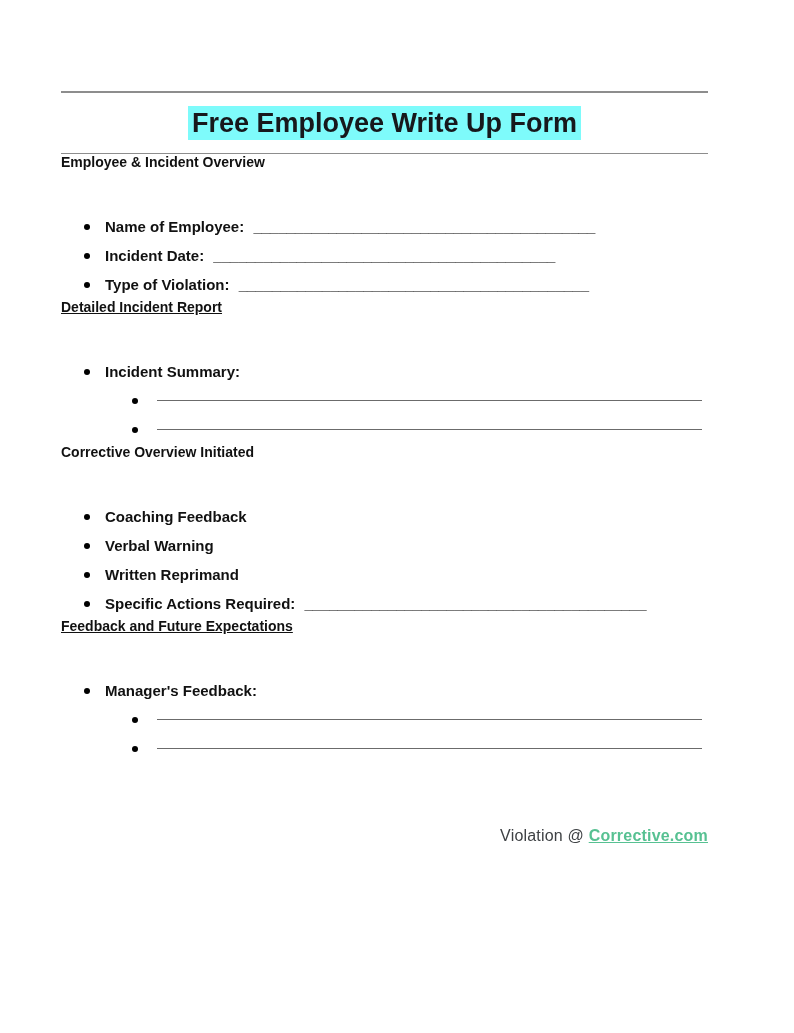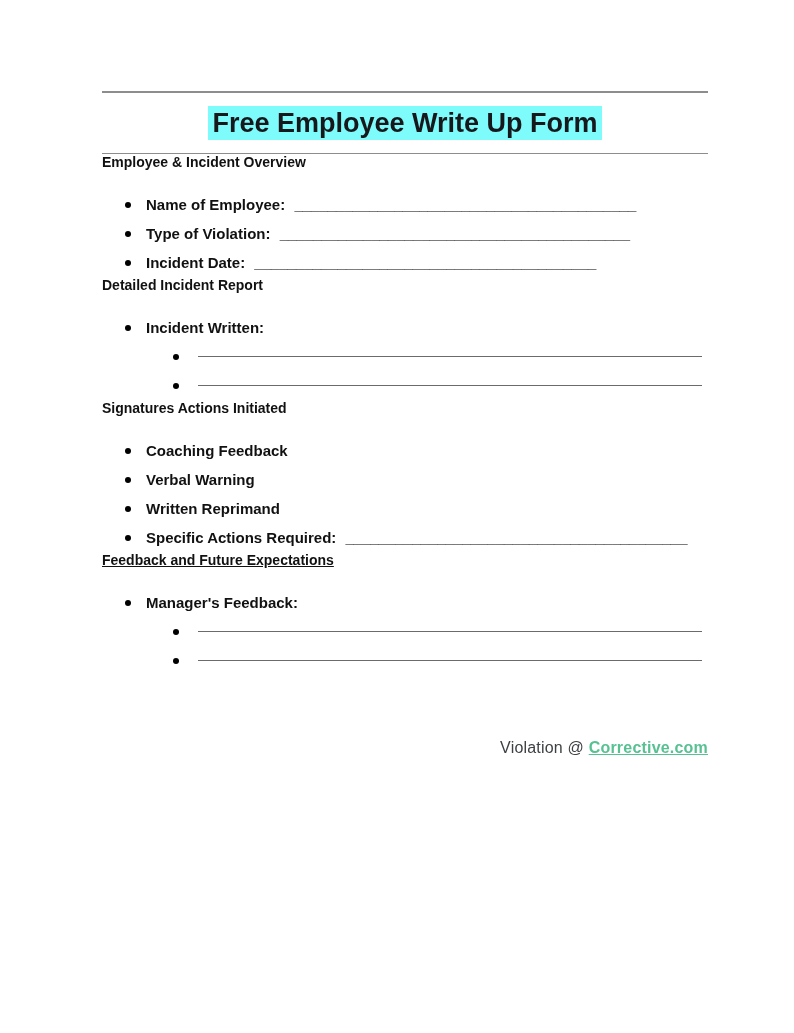--- a/index.html
+++ b/index.html
@@ -3,21 +3,21 @@
 <meta charset="utf-8">
 <style>
   html, body { margin: 0; padding: 0; }
   body {
     width: 794px; height: 1033px;
     background: #ffffff;
     font-family: "Liberation Sans", sans-serif;
     color: #111111;
     overflow: hidden;
   }
-  .content { padding: 91px 86px 0 102px; }
+  .content { padding: 91px 86px 0 61px; }
 
   .rule { height: 1.5px; background: #8d8d8d; }
 
   .title-wrap { text-align: center; margin: 13px 0; }
   .title-highlight {
     display: inline-block;
     background: #7efbfb;
     color: #17181c;
     font-size: 27px;
     font-weight: bold;
@@ -26,27 +26,27 @@
   }
 
   h2.section-heading {
     font-size: 14px;
     font-weight: bold;
     color: #111111;
     margin: 0;
     line-height: 16px;
   }
   .mt-s1 { margin-top: 47px; }
-  .mt-s2 { margin-top: 27px; }
+  .mt-s2 { margin-top: 27px; text-decoration: underline; }
   .mt-s3 { margin-top: 27px; }
   .mt-s4 { margin-top: 26px; text-decoration: underline; }
   .mt-s5 { margin-top: 26px; }
 
   ul { list-style: none; margin: 0; padding: 0; }
-  ul.level1 { margin-top: 20px; }
+  ul.level1 { margin-top: 42px; }
 
   li.bullet-item {
     position: relative;
     padding-left: 44px;
     line-height: 29px;
     font-size: 15px;
     font-weight: bold;
     white-space: nowrap;
   }
   .bullet-dot {
@@ -103,49 +103,49 @@
 
   <h2 class="section-heading mt-s1">Employee &amp; Incident Overview</h2>
   <ul class="level1">
     <li class="bullet-item">
       <span class="bullet-dot"></span>
       <span>Name of Employee:</span>
       <span class="blank-run">_________________________________________</span>
     </li>
     <li class="bullet-item">
       <span class="bullet-dot"></span>
-      <span>Type of Violation:</span>
-      <span class="blank-run">__________________________________________</span>
+      <span>Incident Date:</span>
+      <span class="blank-run">_________________________________________</span>
     </li>
     <li class="bullet-item">
       <span class="bullet-dot"></span>
-      <span>Incident Date:</span>
-      <span class="blank-run">_________________________________________</span>
+      <span>Type of Violation:</span>
+      <span class="blank-run">__________________________________________</span>
     </li>
   </ul>
 
   <h2 class="section-heading mt-s2">Detailed Incident Report</h2>
   <ul class="level1">
     <li class="bullet-item">
       <span class="bullet-dot"></span>
-      <span>Incident Written:</span>
+      <span>Incident Summary:</span>
     </li>
   </ul>
   <ul class="level2">
     <li class="line-item">
       <span class="bullet-dot"></span>
       <div class="write-line"></div>
     </li>
     <li class="line-item">
       <span class="bullet-dot"></span>
       <div class="write-line"></div>
     </li>
   </ul>
 
-  <h2 class="section-heading mt-s3">Signatures Actions Initiated</h2>
+  <h2 class="section-heading mt-s3">Corrective Overview Initiated</h2>
   <ul class="level1">
     <li class="bullet-item">
       <span class="bullet-dot"></span>
       <span>Coaching Feedback</span>
     </li>
     <li class="bullet-item">
       <span class="bullet-dot"></span>
       <span>Verbal Warning</span>
     </li>
     <li class="bullet-item">

